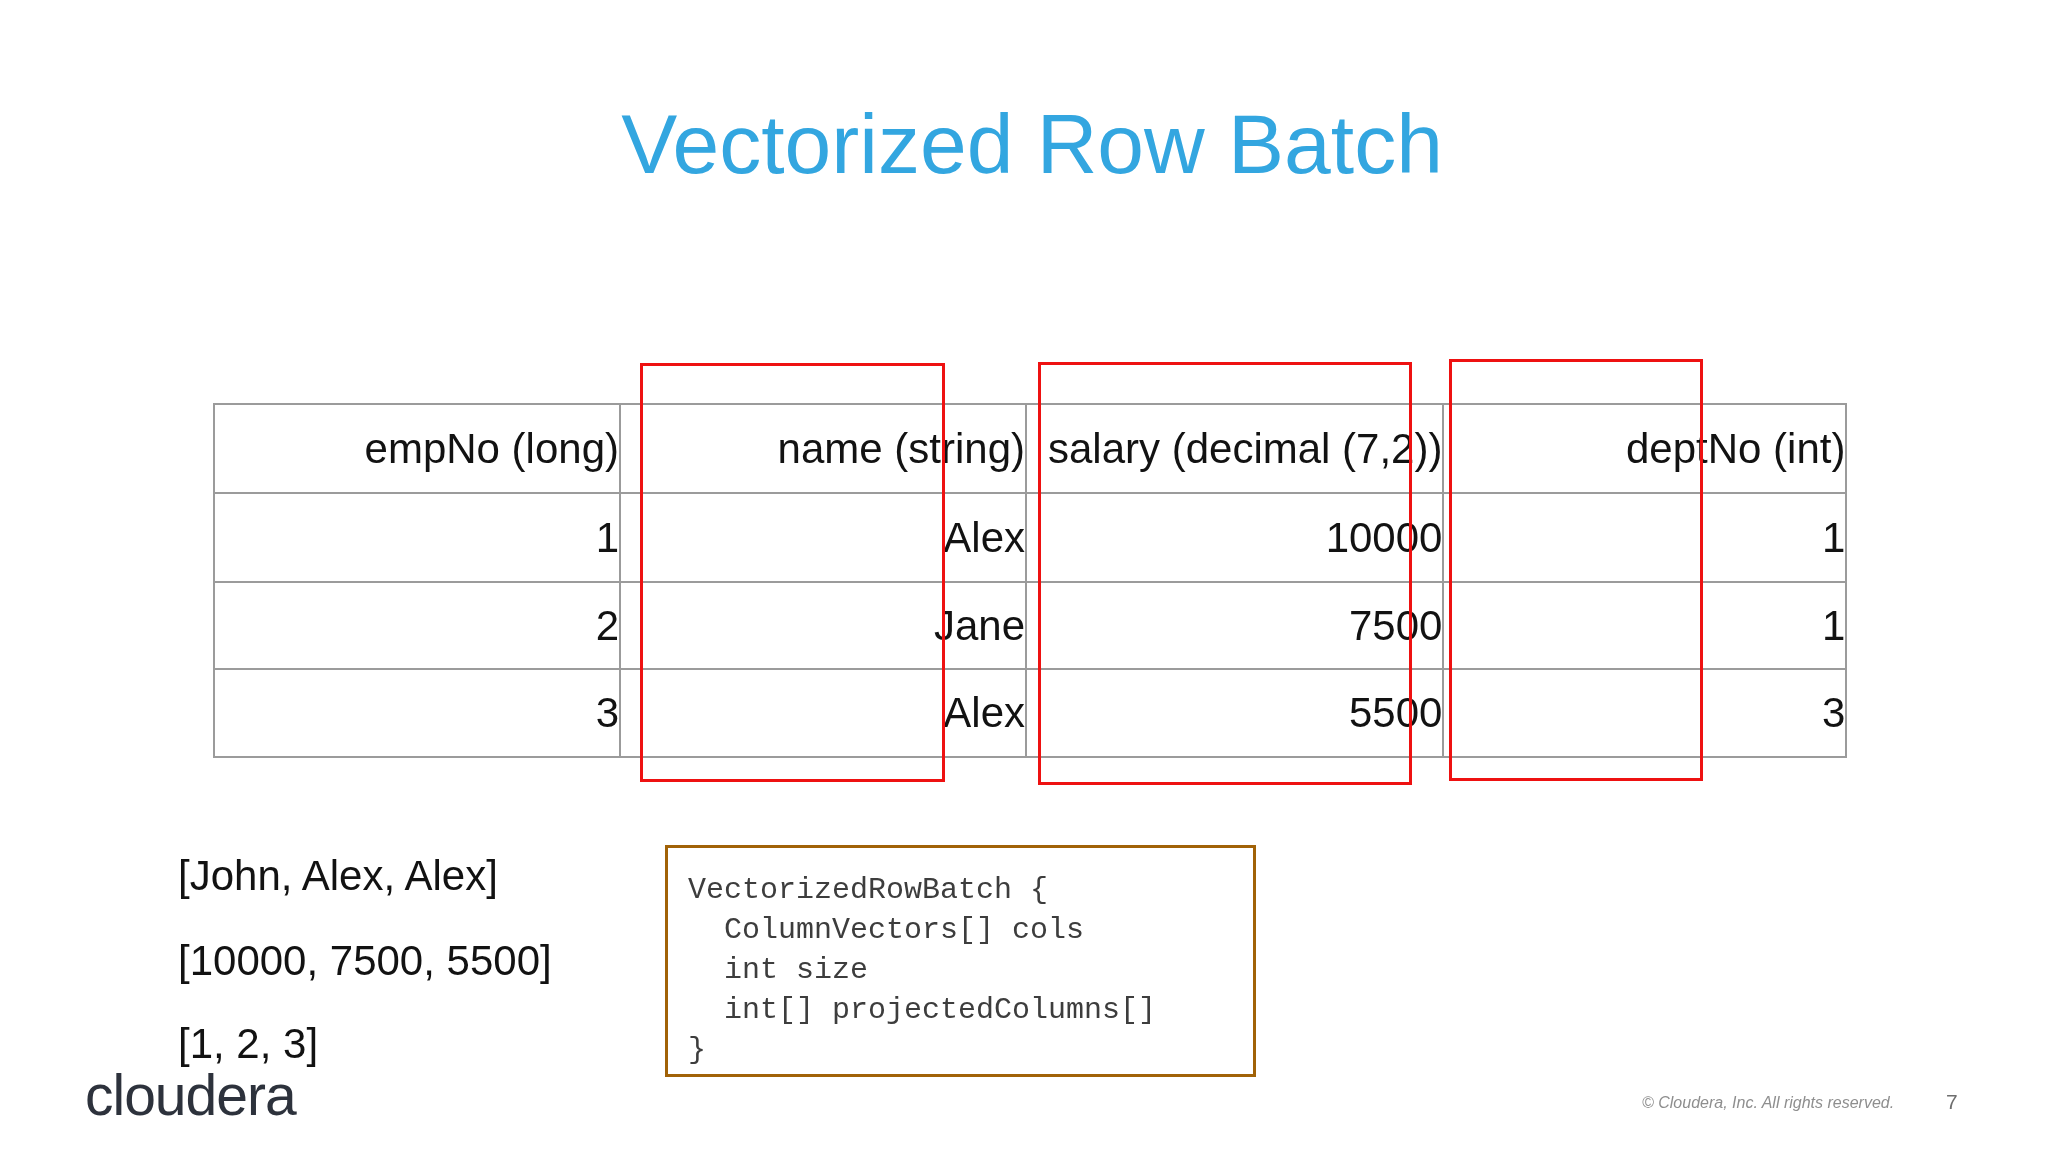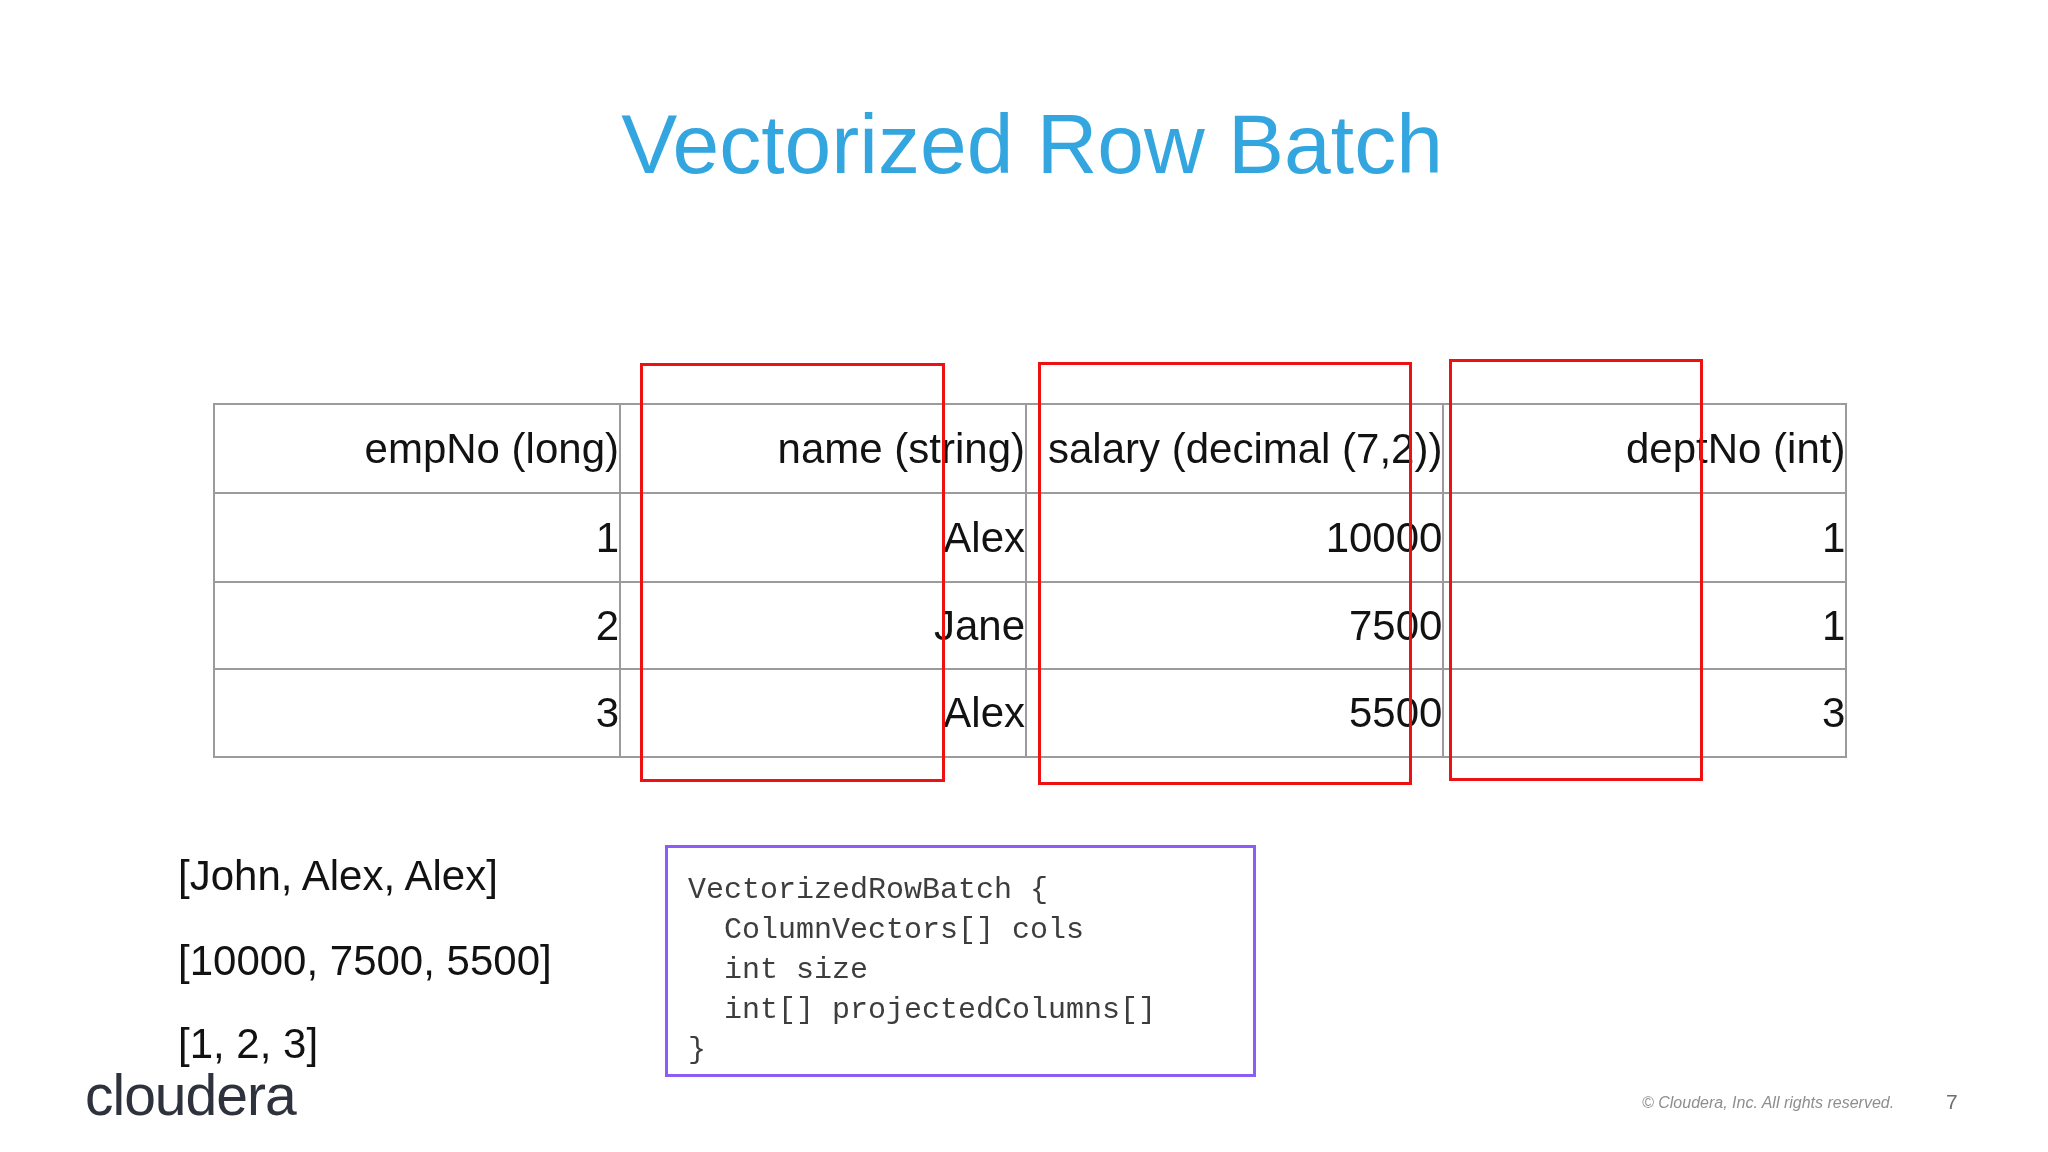--- a/index.html
+++ b/index.html
@@ -64,21 +64,21 @@
   }
   .vec-names    { top: 852px; }
   .vec-salaries { top: 937px; }
   .vec-deptnos  { top: 1020px; text-align: right; }
 
   
   .code-box {
     position: absolute;
     left: 665px; top: 845px;
     width: 591px; height: 232px;
-    border: 3px solid #8b5cf6;
+    border: 3px solid #a16207;
     box-sizing: border-box;
     background: #ffffff;
   }
   .code-box pre {
     margin: 22px 0 0 20px;
     font-family: "Liberation Mono", monospace;
     font-size: 30px;
     line-height: 40px;
     color: #3d3d3d;
   }

